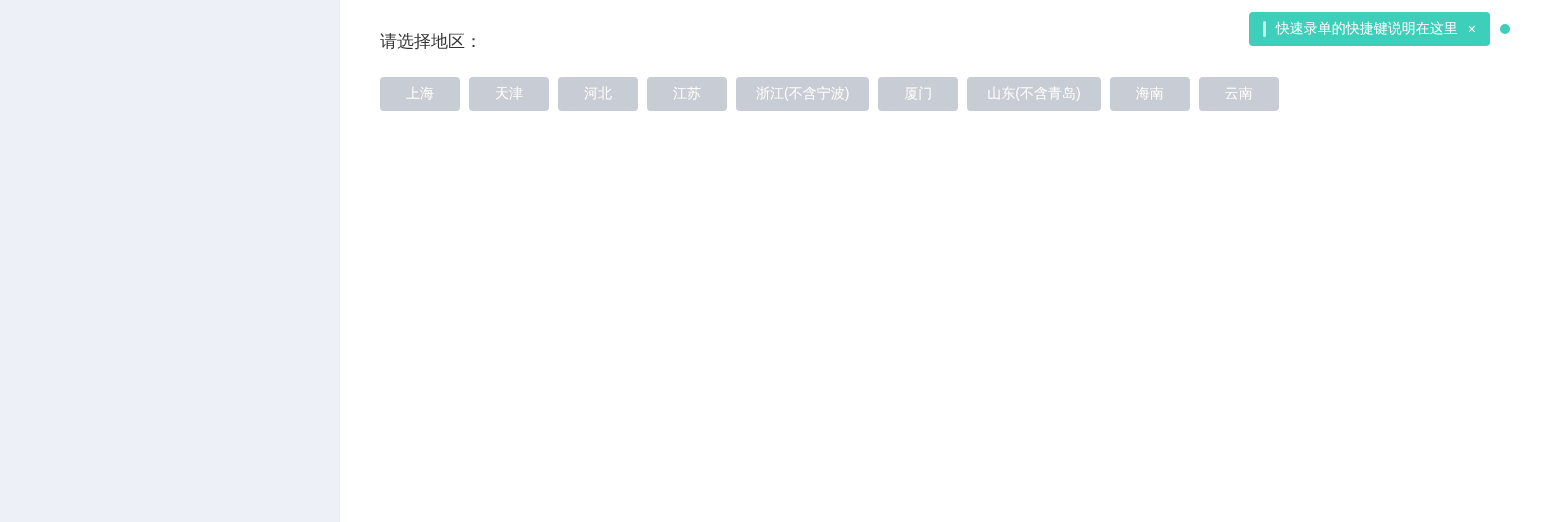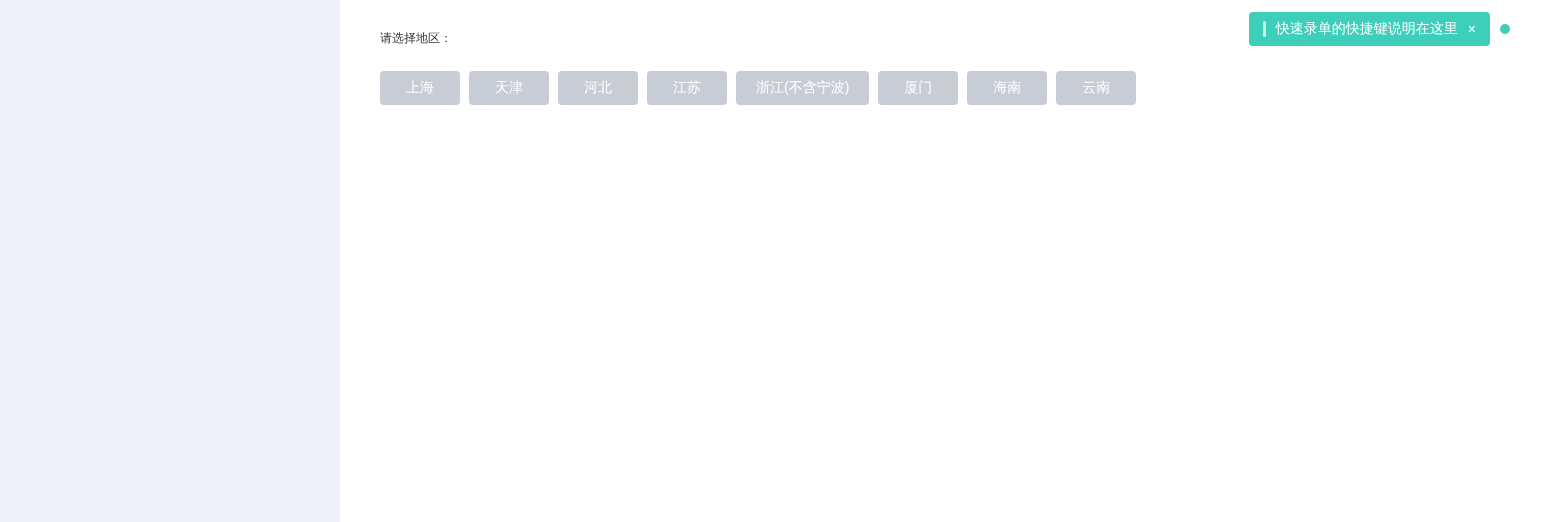--- a/index.html
+++ b/index.html
@@ -30,21 +30,21 @@
       position: absolute;
       left: 340px;
       top: 0;
       right: 0;
       bottom: 0;
       background: #ffffff;
       padding: 30px 40px;
     }
 
     .page-title {
-      font-size: 12px;
+      font-size: 17px;
       color: #333;
       margin-bottom: 24px;
       font-weight: normal;
     }
 
     .region-buttons {
       display: flex;
       flex-wrap: wrap;
       gap: 9px;
     }
@@ -116,20 +116,21 @@
 <div class="main-content">
   <div class="page-title">请选择地区：</div>
   <div class="region-buttons">
 
   <button class="region-btn">上海</button>
       <button class="region-btn">天津</button>
       <button class="region-btn">河北</button>
       <button class="region-btn">江苏</button>
       <button class="region-btn">浙江(不含宁波)</button>
       <button class="region-btn">厦门</button>
+      <button class="region-btn">山东(不含青岛)</button>
       <button class="region-btn">海南</button>
       <button class="region-btn">云南</button>
     </div>
 </div>
 
 <div class="tooltip-banner">
   <span class="left-bar"></span>
   <span>快速录单的快捷键说明在这里</span>
   <button class="close-btn">×</button>
 </div>

